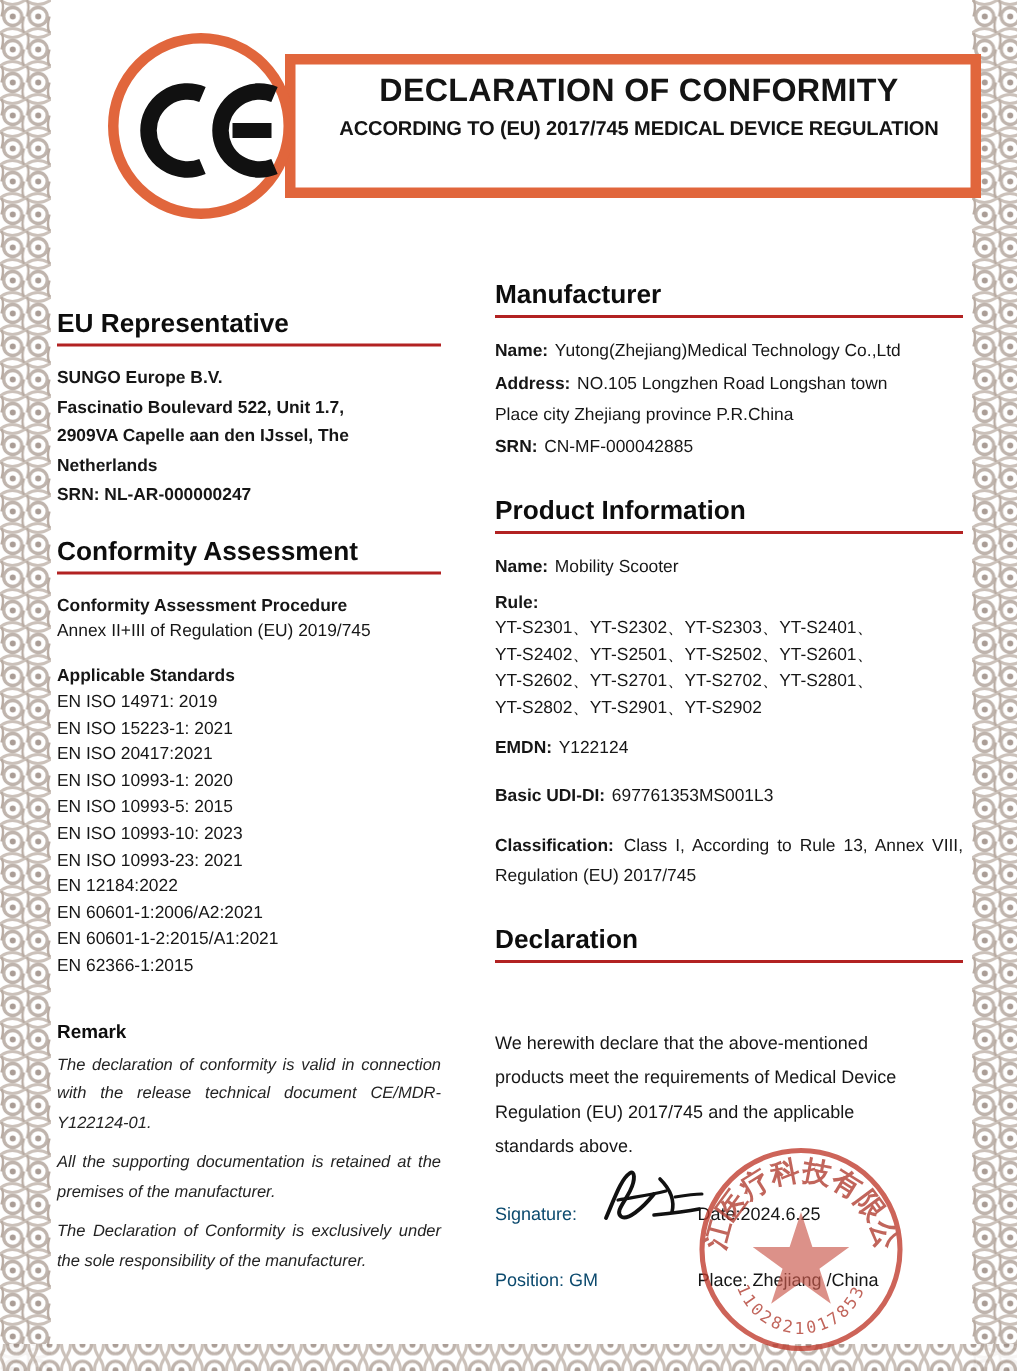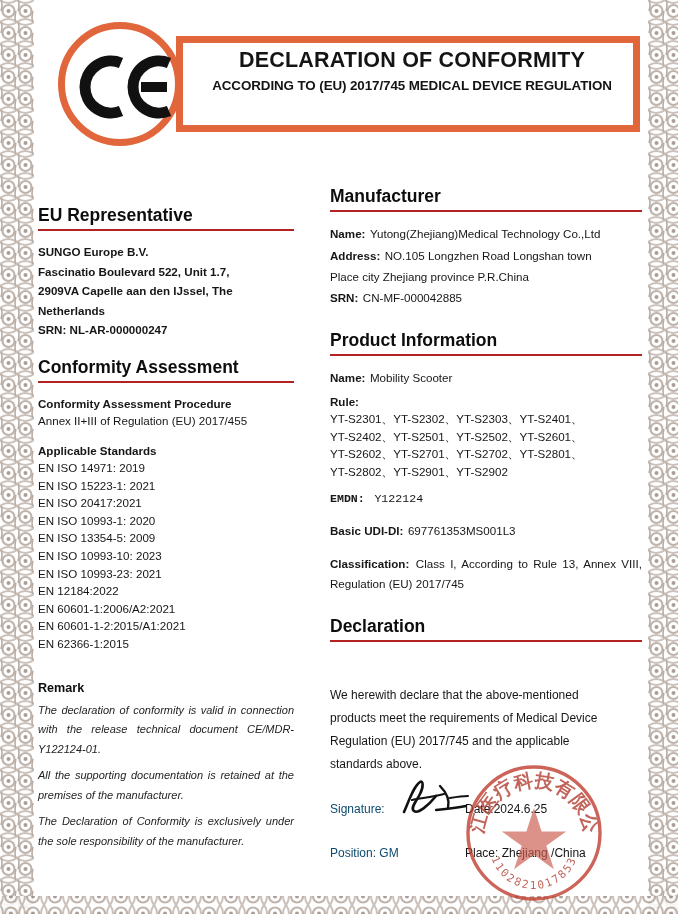--- a/index.html
+++ b/index.html
@@ -25,21 +25,21 @@
     opacity: 0.85;
     pointer-events: none;
   }
   .border-left  { left: 0;  top: 0; width: 34px; height: 914px; }
   .border-right { right: 0; top: 0; width: 30px; height: 914px; }
   .border-bottom{ left: 0;  bottom: 0; width: 678px; height: 26px; }
 
   
   .header {
     position: absolute;
-    left: 48px;
+    left: 62px;
     top: 22px;
     width: 592px;
     height: 124px;
   }
   .header-box {
     position: absolute;
     left: 128px;
     top: 14px;
     right: 0;
     height: 96px;
@@ -112,21 +112,21 @@
   .b, .n {
     font-size: 11.6px;
     color: #161616;
     line-height: 20px;
   }
   .b { font-weight: bold; }
   .n { font-weight: normal; }
   .tight { line-height: 17.5px; }
   .just { text-align: justify; }
   .row { margin-bottom: 2px; }
-  .spaced { margin-top: 9px; font-family: Liberation Mono, monospace; }
+  .spaced { margin-top: 9px; }
 
   .standards div {
     font-size: 11.6px;
     line-height: 17.6px;
     color: #161616;
   }
 
   .remark-title {
     font-size: 12.6px;
     font-weight: bold;
@@ -249,28 +249,28 @@
       <div class="b tight row">Fascinatio Boulevard 522, Unit 1.7,</div>
       <div class="b tight row">2909VA Capelle aan den IJssel, The</div>
       <div class="b tight row">Netherlands</div>
       <div class="b tight row">SRN: NL-AR-000000247</div>
     </div>
 
     <div class="section-head sec-gap-top">Conformity Assessment</div>
 
     <div>
       <div class="b tight">Conformity Assessment Procedure</div>
-      <div class="n tight">Annex II+III of Regulation (EU) 2017/455</div>
+      <div class="n tight">Annex II+III of Regulation (EU) 2019/745</div>
       <div class="b tight" style="margin-top:12px;">Applicable Standards</div>
       <div class="standards">
         <div>EN ISO 14971: 2019</div>
         <div>EN ISO 15223-1: 2021</div>
         <div>EN ISO 20417:2021</div>
         <div>EN ISO 10993-1: 2020</div>
-        <div>EN ISO 13354-5: 2009</div>
+        <div>EN ISO 10993-5: 2015</div>
         <div>EN ISO 10993-10: 2023</div>
         <div>EN ISO 10993-23: 2021</div>
         <div>EN 12184:2022</div>
         <div>EN 60601-1:2006/A2:2021</div>
         <div>EN 60601-1-2:2015/A1:2021</div>
         <div>EN 62366-1:2015</div>
       </div>
     </div>
 
     <div class="remark" style="margin-top:28px;">

